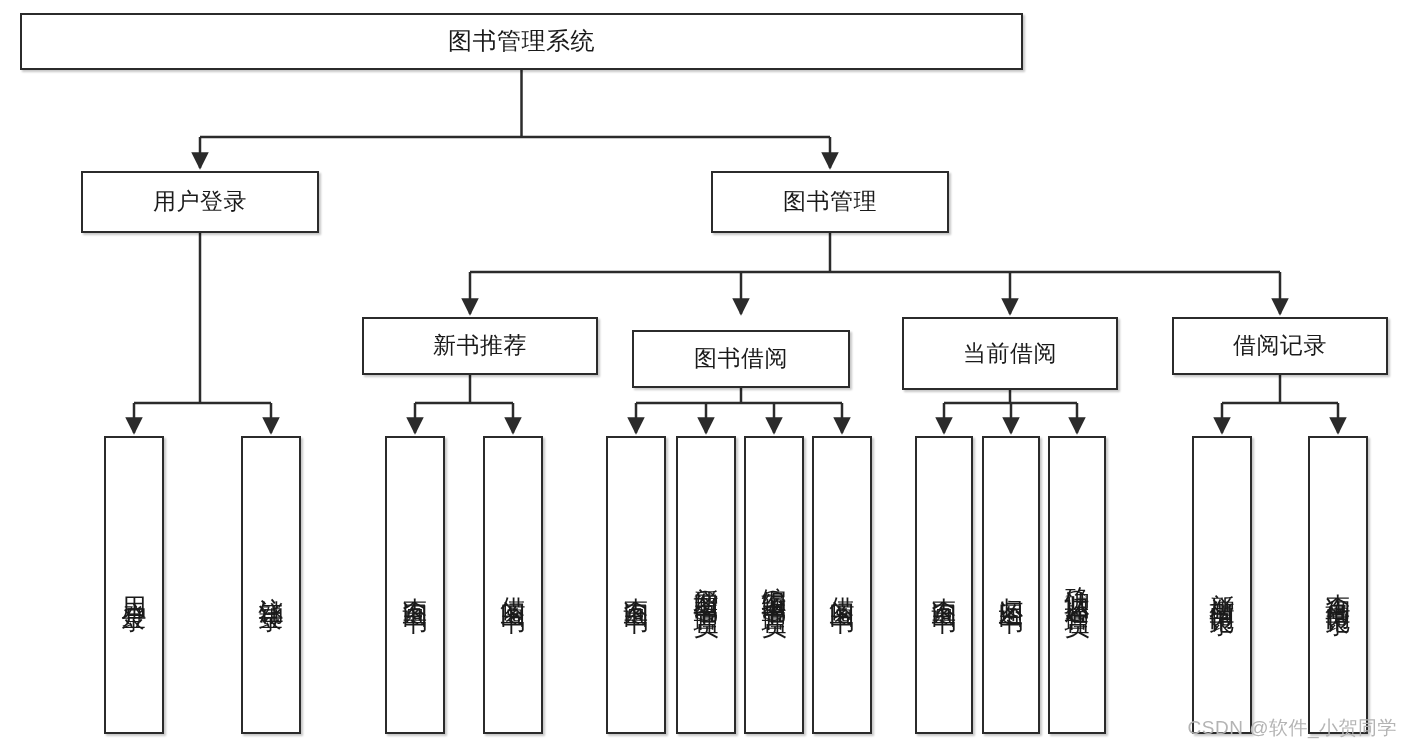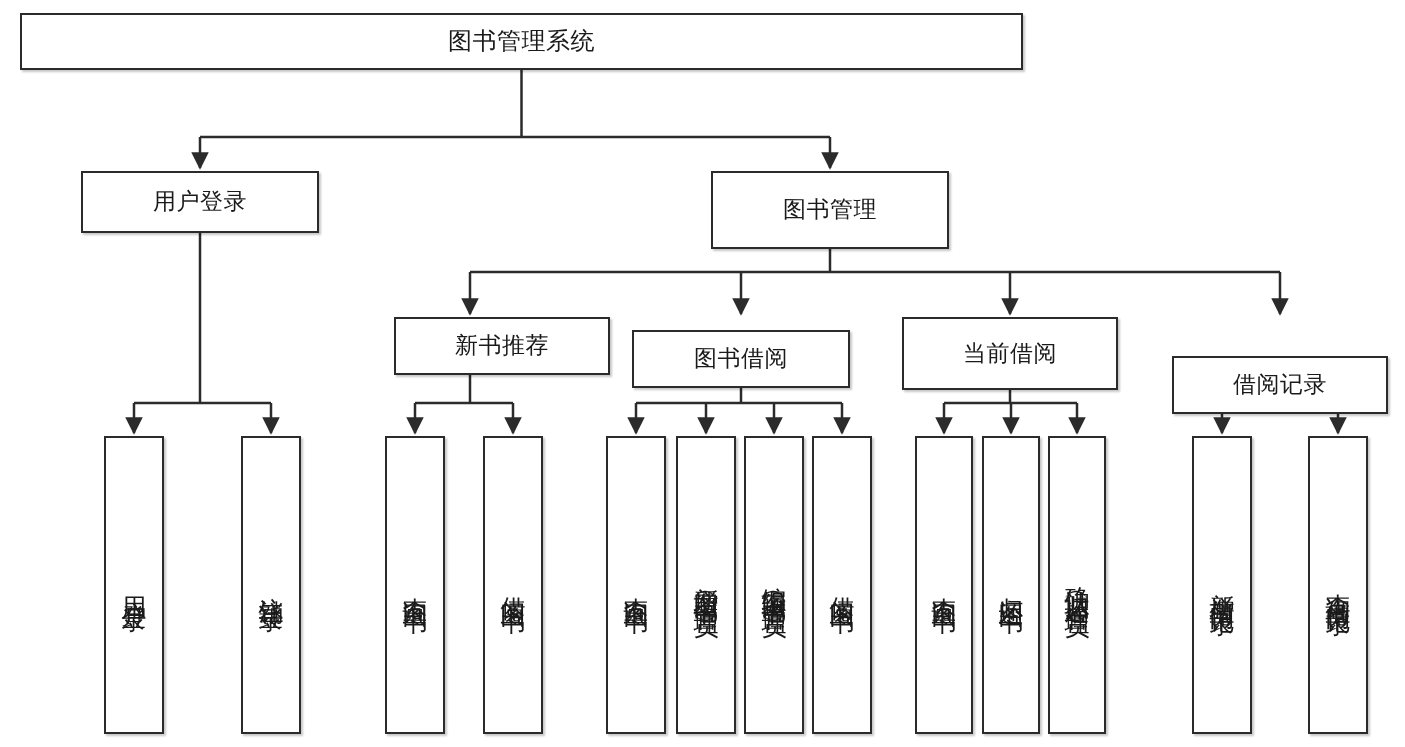--- a/index.html
+++ b/index.html
@@ -121,33 +121,33 @@
       </g>
   </svg>
 
   <div id="nodes-layer">
       <div class="node h root" style="left: 20px; top: 13px; width: 1003px; height: 57px;">
         <span class="lbl">图书管理系统</span>
       </div>
       <div class="node h" style="left: 81px; top: 171px; width: 238px; height: 62px;">
         <span class="lbl">用户登录</span>
       </div>
-      <div class="node h" style="left: 711px; top: 171px; width: 238px; height: 78px;">
+      <div class="node h" style="left: 711px; top: 171px; width: 238px; height: 62px;">
         <span class="lbl">图书管理</span>
       </div>
-      <div class="node h" style="left: 362px; top: 317px; width: 216px; height: 58px; margin-left: 32px;">
+      <div class="node h" style="left: 362px; top: 317px; width: 236px; height: 58px;">
         <span class="lbl">新书推荐</span>
       </div>
       <div class="node h" style="left: 632px; top: 330px; width: 218px; height: 58px;">
         <span class="lbl">图书借阅</span>
       </div>
       <div class="node h" style="left: 902px; top: 317px; width: 216px; height: 73px;">
         <span class="lbl">当前借阅</span>
       </div>
-      <div class="node h" style="left: 1172px; top: 317px; width: 216px; height: 58px; margin-top: 39px;">
+      <div class="node h" style="left: 1172px; top: 317px; width: 216px; height: 58px;">
         <span class="lbl">借阅记录</span>
       </div>
       <div class="node v" style="left: 104px; top: 436px; width: 60px; height: 298px;">
         <span class="lbl">用户登录</span>
       </div>
       <div class="node v" style="left: 241px; top: 436px; width: 60px; height: 298px;">
         <span class="lbl">注销登录</span>
       </div>
       <div class="node v" style="left: 385px; top: 436px; width: 60px; height: 298px;">
         <span class="lbl">查询图书</span>
@@ -177,13 +177,14 @@
         <span class="lbl">确认归还（管理员）</span>
       </div>
       <div class="node v" style="left: 1192px; top: 436px; width: 60px; height: 298px;">
         <span class="lbl">新增借阅记录</span>
       </div>
       <div class="node v" style="left: 1308px; top: 436px; width: 60px; height: 298px;">
         <span class="lbl">查询借阅记录</span>
       </div>
     </div>
 
+  <div id="watermark">CSDN @软件_小贺同学</div>
 </div>
 
 </body></html>

